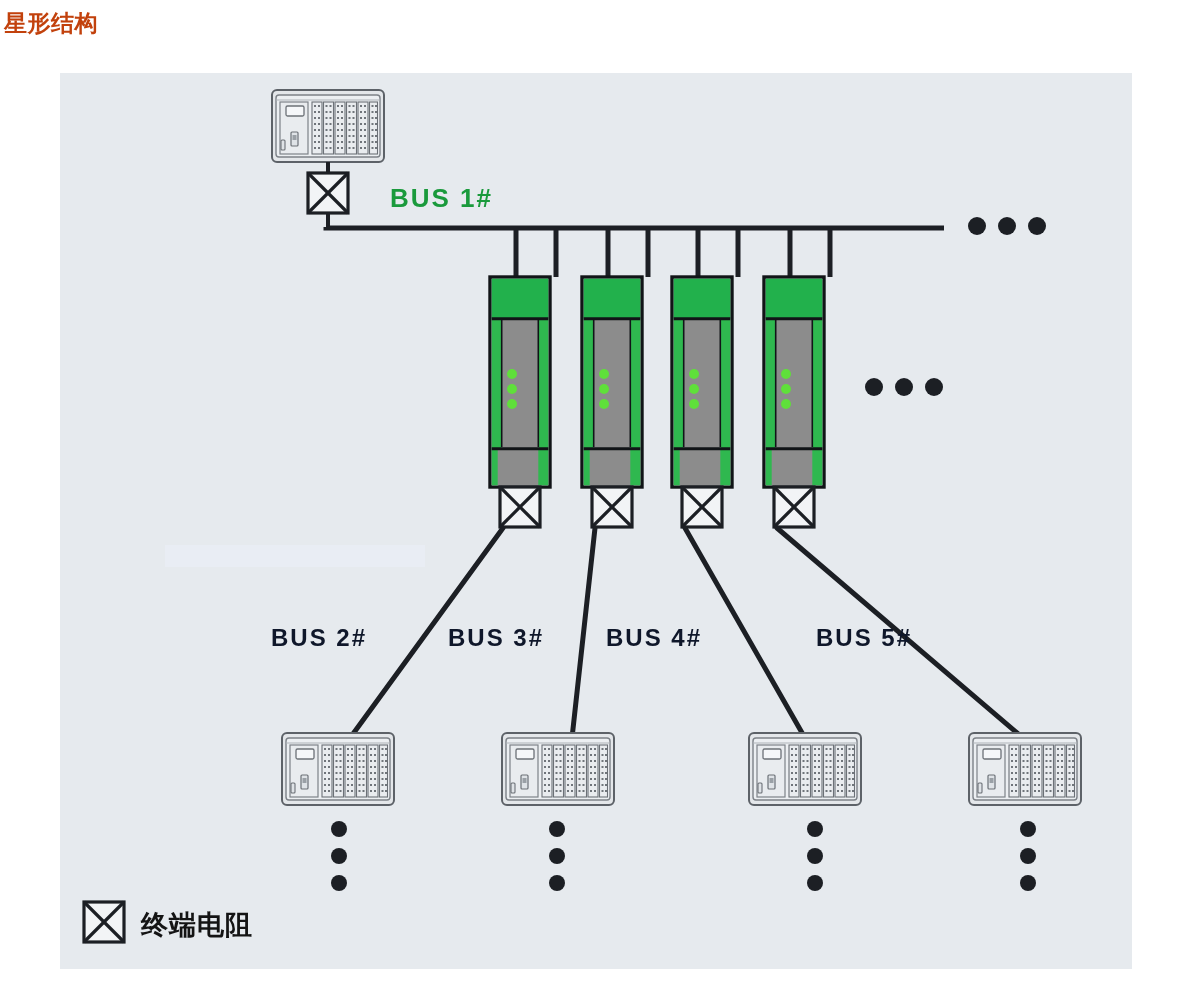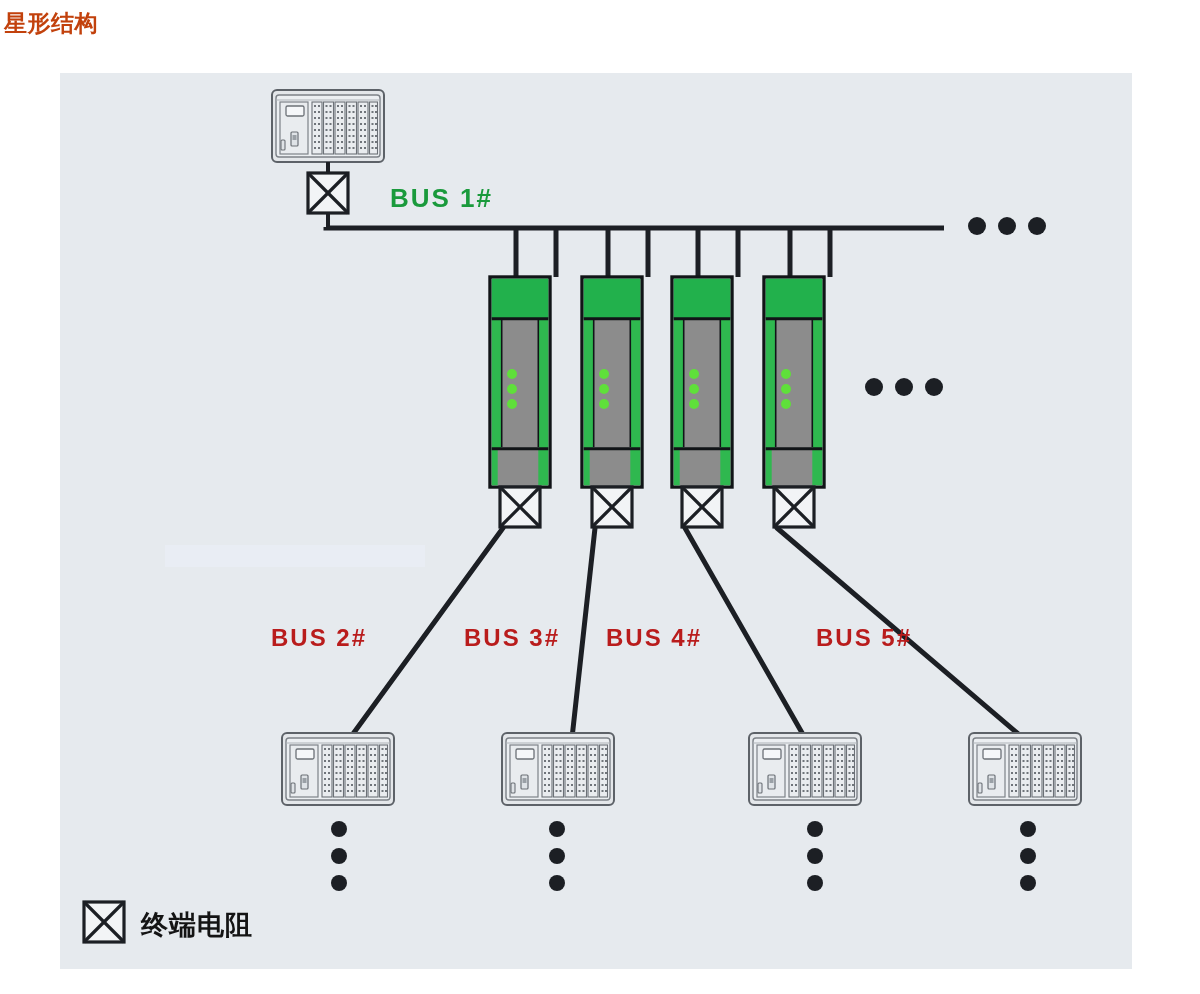--- a/index.html
+++ b/index.html
@@ -56,21 +56,21 @@
     font-weight: bold;
     white-space: nowrap;
   }
   .label-bus1 {
     font-size: 26px;
     color: #1a9a3c;
     letter-spacing: 2px;
   }
   .label-busN {
     font-size: 24px;
-    color: #b91c1c;
+    color: #0f172a;
     letter-spacing: 2px;
   }
   .legend-text {
     position: absolute;
     font-size: 27px;
     font-weight: bold;
     color: #141414;
     white-space: nowrap;
     letter-spacing: 1px;
     text-align: right;
@@ -343,21 +343,21 @@
 
     <g>
       <use href="#term-res" x="24" y="829"></use>
     </g>
   </svg>
 
   <div class="label label-bus1" style="left:330px; top:110px;">BUS  1#</div>
 
   <div class="label label-busN" style="left:211px; top:551px;">BUS  2#</div>
 
-  <div class="label label-busN" style="left:404px; top:551px;">BUS  3#</div>
+  <div class="label label-busN" style="left:388px; top:551px;">BUS  3#</div>
 
   <div class="label label-busN" style="left:546px; top:551px;">BUS  4#</div>
 
   <div class="label label-busN" style="left:756px; top:551px;">BUS  5#</div>
 
   <div class="legend-text" style="left:81px; top:834px;">终端电阻</div>
 
 </div>
 
 </body></html>

